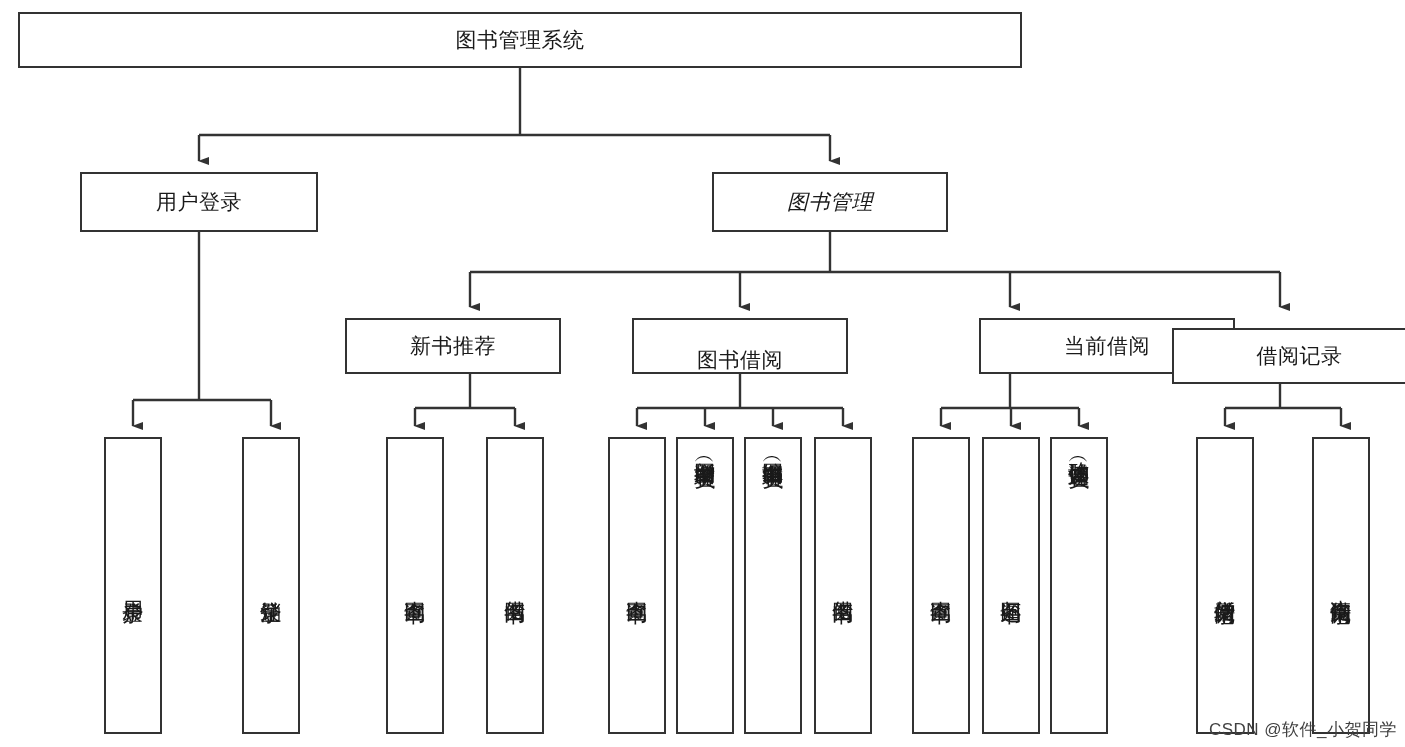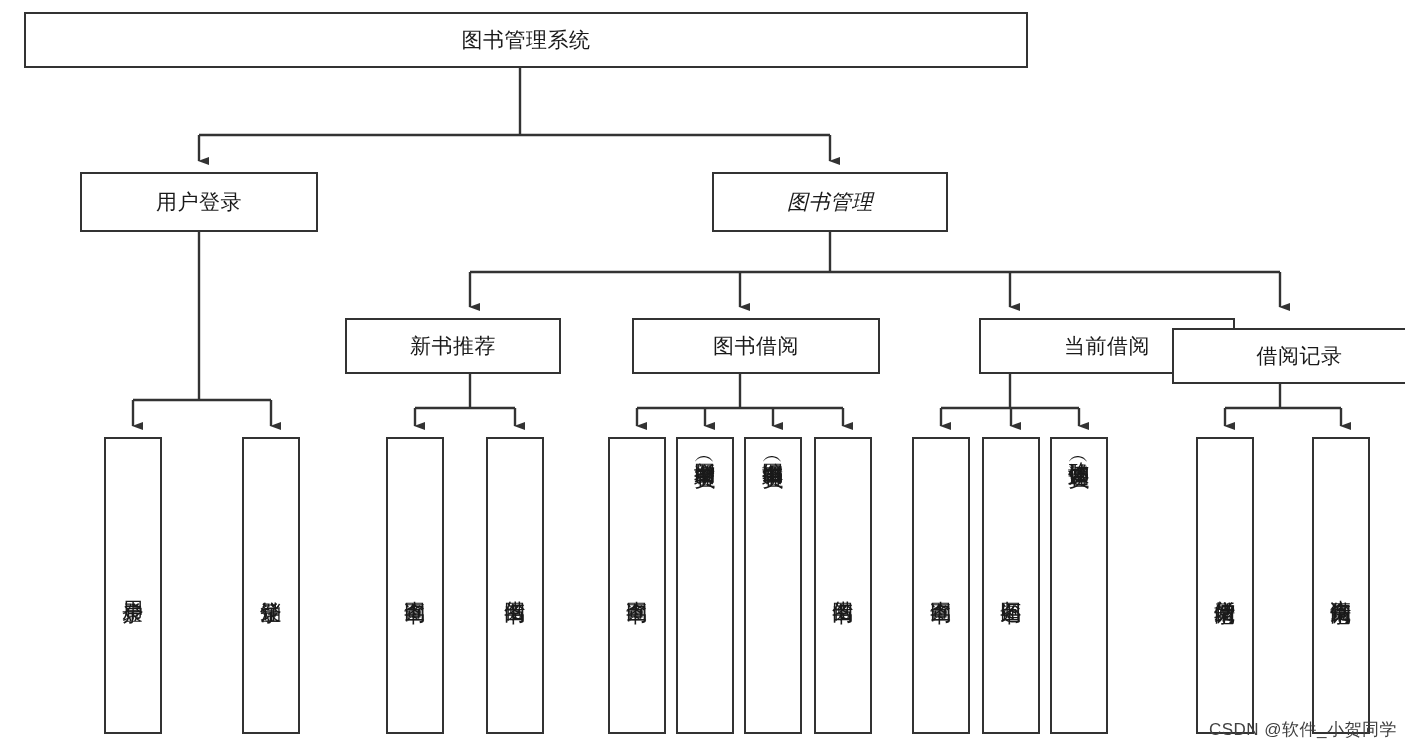--- a/index.html
+++ b/index.html
@@ -110,35 +110,35 @@
         <line x1="941" y1="408" x2="941" y2="426" marker-end="url(#arrowhead)"></line>
         <line x1="1011" y1="408" x2="1011" y2="426" marker-end="url(#arrowhead)"></line>
         <line x1="1079" y1="408" x2="1079" y2="426" marker-end="url(#arrowhead)"></line>
         <line x1="1280" y1="374" x2="1280" y2="408"></line>
         <line x1="1225" y1="408" x2="1341" y2="408"></line>
         <line x1="1225" y1="408" x2="1225" y2="426" marker-end="url(#arrowhead)"></line>
         <line x1="1341" y1="408" x2="1341" y2="426" marker-end="url(#arrowhead)"></line>
       </g>
   </svg>
 
-  <div class="node h-node" style="left: 24px; top: 12px; width: 1004px; height: 56px;">
+  <div class="node h-node" style="left: 18px; top: 12px; width: 1004px; height: 56px;">
     <span class="h-label">图书管理系统</span>
   </div>
 
   <div class="node h-node" style="left: 80px; top: 172px; width: 238px; height: 60px;">
     <span class="h-label">用户登录</span>
   </div>
   <div class="node h-node" style="left: 712px; top: 172px; width: 236px; height: 60px; font-style: italic;">
     <span class="h-label">图书管理</span>
   </div>
 
   <div class="node h-node" style="left: 345px; top: 318px; width: 216px; height: 56px;">
     <span class="h-label">新书推荐</span>
   </div>
-  <div class="node h-node" style="left: 632px; top: 318px; width: 248px; height: 56px;">
+  <div class="node h-node" style="left: 632px; top: 318px; width: 216px; height: 56px; align-items: flex-end;">
     <span class="h-label">图书借阅</span>
   </div>
   <div class="node h-node" style="left: 935px; top: 318px; width: 256px; height: 56px; margin-left: 44px;">
     <span class="h-label">当前借阅</span>
   </div>
   <div class="node h-node" style="left: 1172px; top: 328px; width: 255px; height: 56px;">
     <span class="h-label">借阅记录</span>
   </div>
 
   <div class="node v-node" style="left: 104px; top: 437px; width: 58px; height: 297px; align-items: center; padding-top: 0px;">

